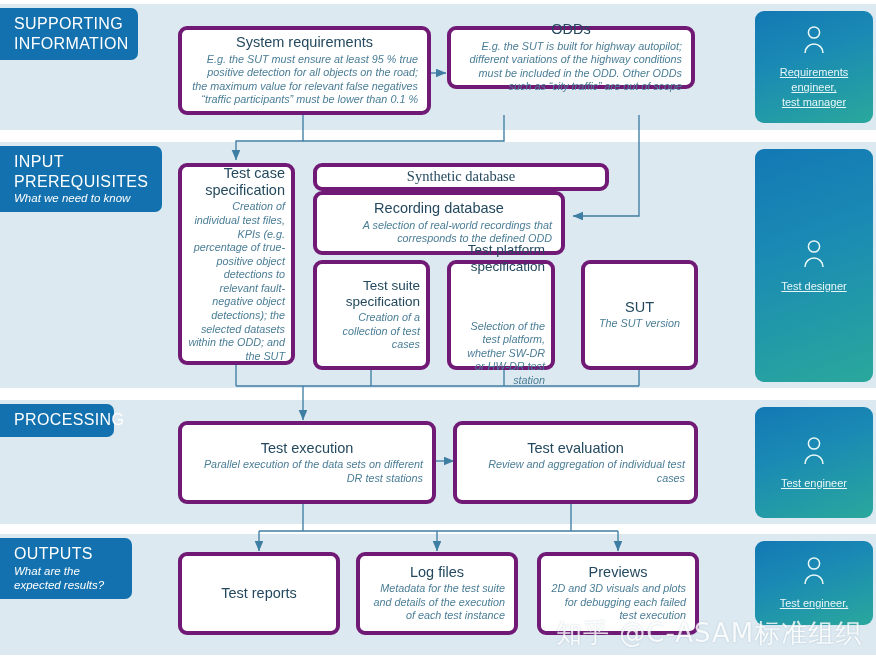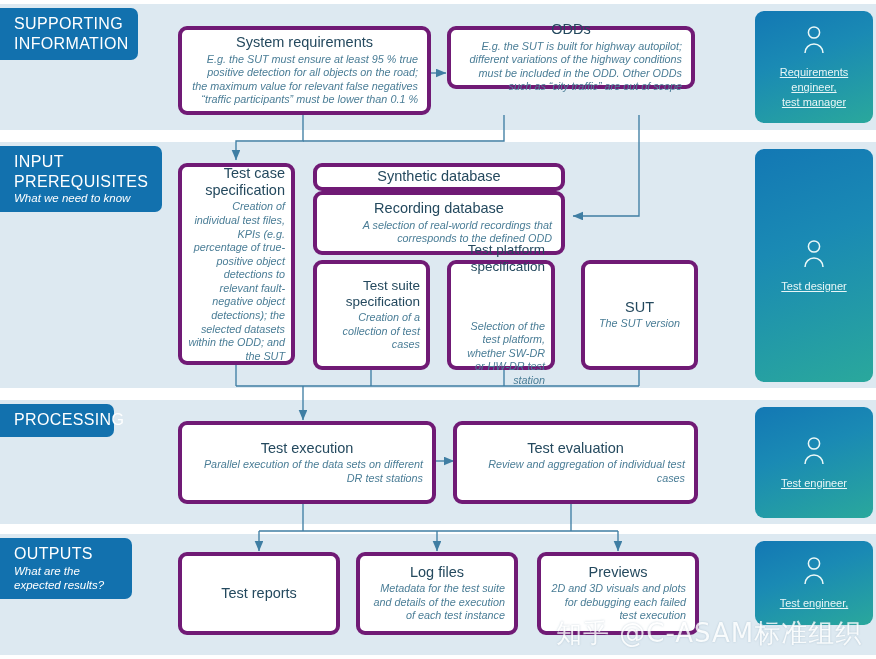--- a/index.html
+++ b/index.html
@@ -163,21 +163,21 @@
   <div class="box" style="left:447px;top:26px;width:248px;height:63px;">
     <div class="b-h">ODDs</div>
     <div class="b-d">E.g. the SUT is built for highway autopilot; different variations of the highway conditions must be included in the ODD. Other ODDs such as “city traffic” are out of scope</div>
   </div>
 
   <div class="box" style="left:178px;top:163px;width:117px;height:202px;padding:8px 6px;">
     <div class="b-h">Test case specification</div>
     <div class="b-d">Creation of individual test files, KPIs (e.g. percentage of true-positive object detections to relevant fault-negative object detections); the selected datasets within the ODD; and the SUT</div>
   </div>
 
-  <div class="box title-only" style="left:313px;top:163px;width:252px;height:28px;">
+  <div class="box title-only" style="left:313px;top:163px;width:296px;height:28px;font-family:Liberation Serif, serif;">
     <div class="b-h">Synthetic database</div>
   </div>
 
   <div class="box" style="left:313px;top:191px;width:252px;height:64px;">
     <div class="b-h">Recording database</div>
     <div class="b-d">A selection of real-world recordings that corresponds to the defined ODD</div>
   </div>
 
   <div class="box" style="left:313px;top:260px;width:117px;height:110px;padding:6px;">
     <div class="b-h small">Test suite specification</div>

